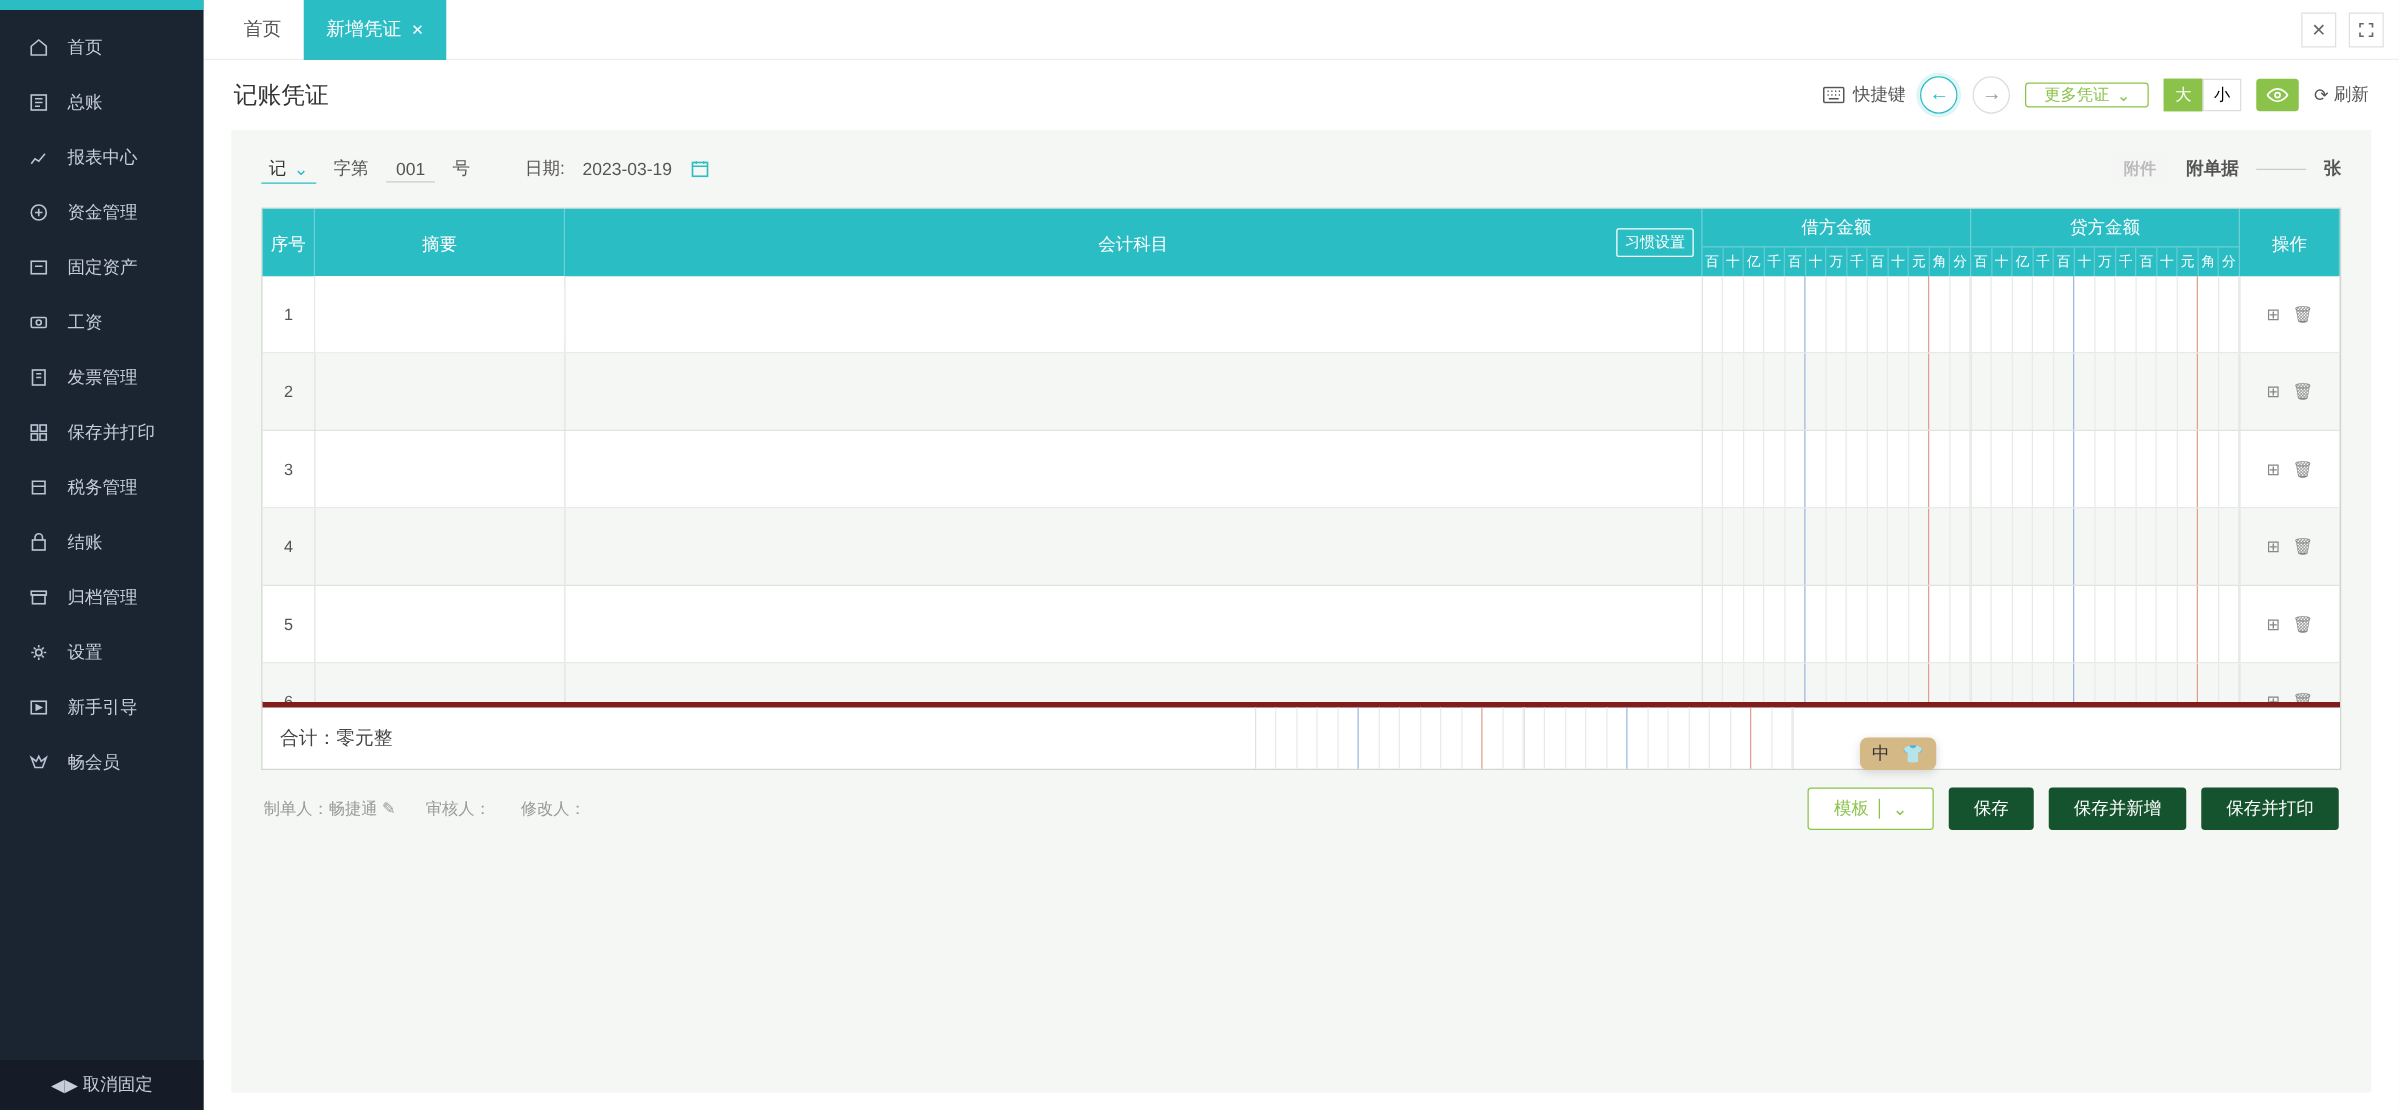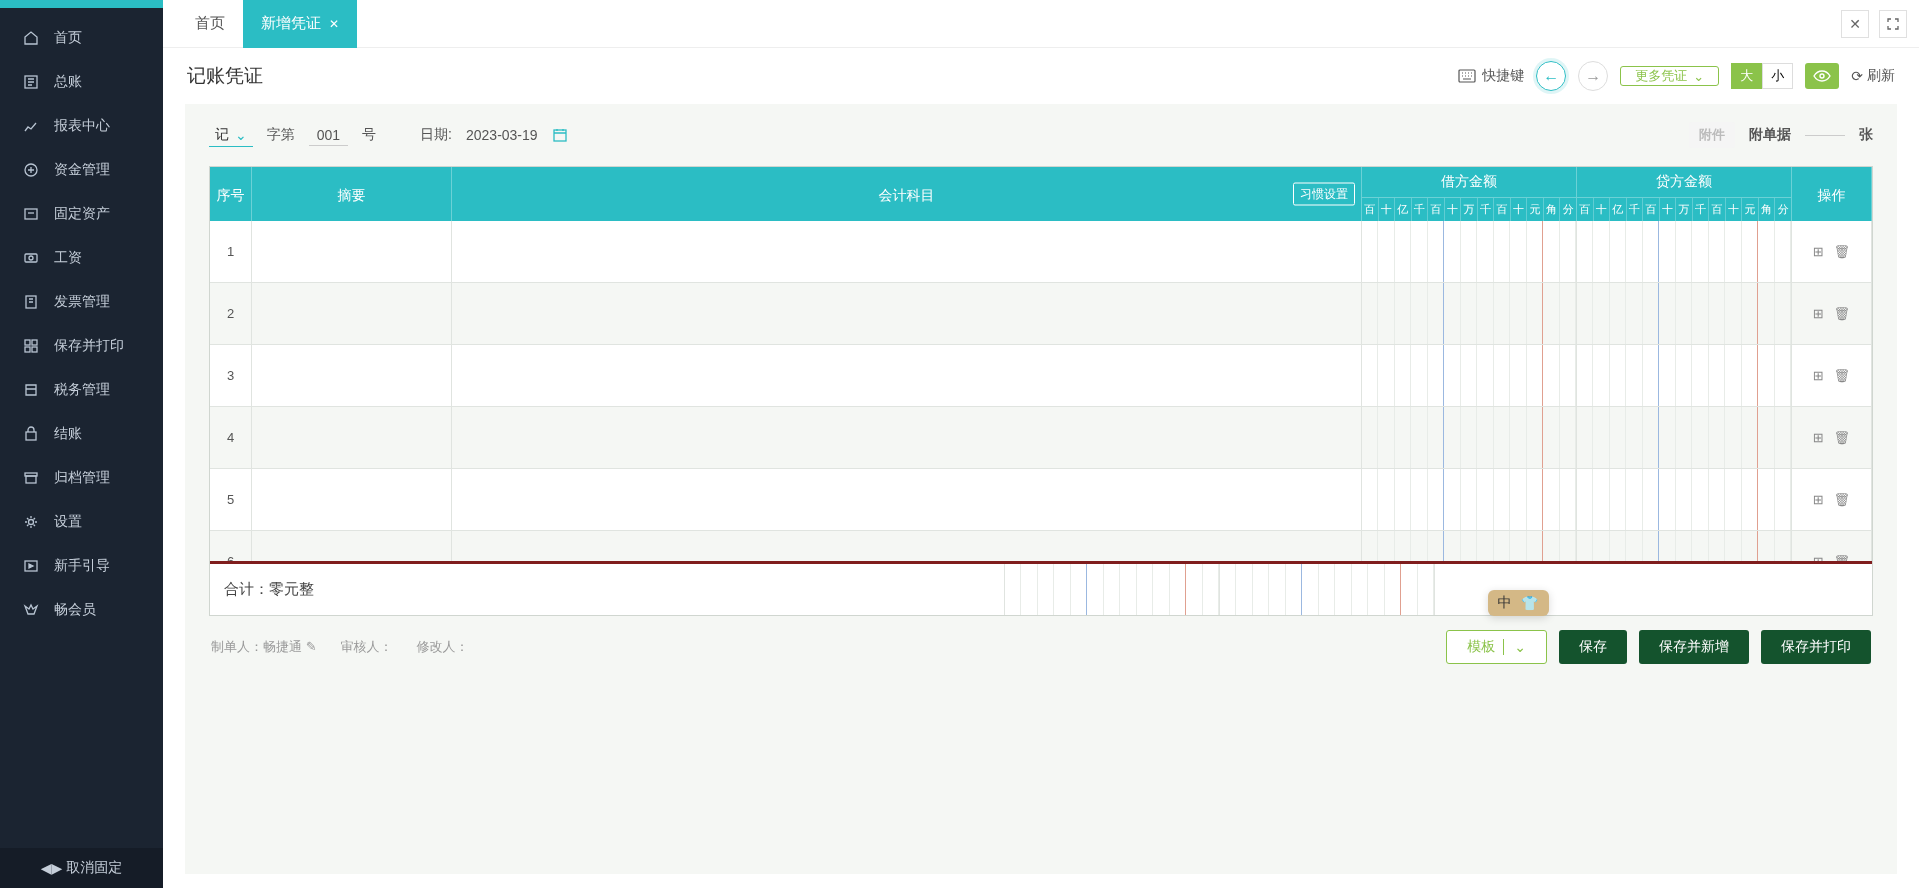--- a/index.html
+++ b/index.html
@@ -53,21 +53,21 @@
 .vt-row{display:flex;height:62px;border-bottom:1px solid #e0e4e0;}
 .vt-row:nth-child(even){background:#f5f7f4;}
 .vt-cell{border-right:1px solid #e0e4e0;display:flex;align-items:center;justify-content:center;font-size:13px;color:#555;}
 .summary-input{width:100%;height:44px;border:none;outline:none;padding:4px 6px;font-size:13px;}
 .amount-cell{display:flex;}
 .amount-cell .d{flex:1;border-right:1px solid #e8ece8;height:100%;}
 .amount-cell .d.blue{border-right-color:#9bb8e0;}
 .amount-cell .d.red{border-right-color:#e0a090;}
 .row-ops{display:flex;gap:10px;color:#888;}
 .row-ops span{cursor:pointer;}
-.vt-total{display:flex;align-items:center;height:54px;border-top:3px solid #7f1d1d;font-size:15px;color:#444;}
+.vt-total{display:flex;align-items:center;height:54px;border-top:5px solid #7f1d1d;font-size:15px;color:#444;}
 .total-label{padding-left:14px;width:795px;border-right:1px solid #e0e4e0;height:100%;display:flex;align-items:center;}
 .vt-footer{display:flex;align-items:center;padding:14px 2px;font-size:13px;color:#999;gap:24px;}
 .footer-btns{margin-left:auto;display:flex;gap:12px;}
 .btn{height:34px;padding:0 20px;border-radius:3px;font-size:14px;cursor:pointer;display:flex;align-items:center;border:none;}
 .btn-template{border:1px solid #8bc34a;color:#8bc34a;background:#fff;gap:4px;}
 .btn-dropdown{border-left:1px solid #8bc34a;padding-left:10px;margin-left:4px;}
 .btn-gray{background:#14532d;color:#fff;}
 .ime-float{position:fixed;right:370px;top:590px;background:#d4b886;border-radius:6px;padding:4px 10px;display:flex;align-items:center;gap:10px;font-size:14px;color:#333;box-shadow:0 2px 8px rgba(0,0,0,0.15);}
 svg{display:block;}
 </style>

